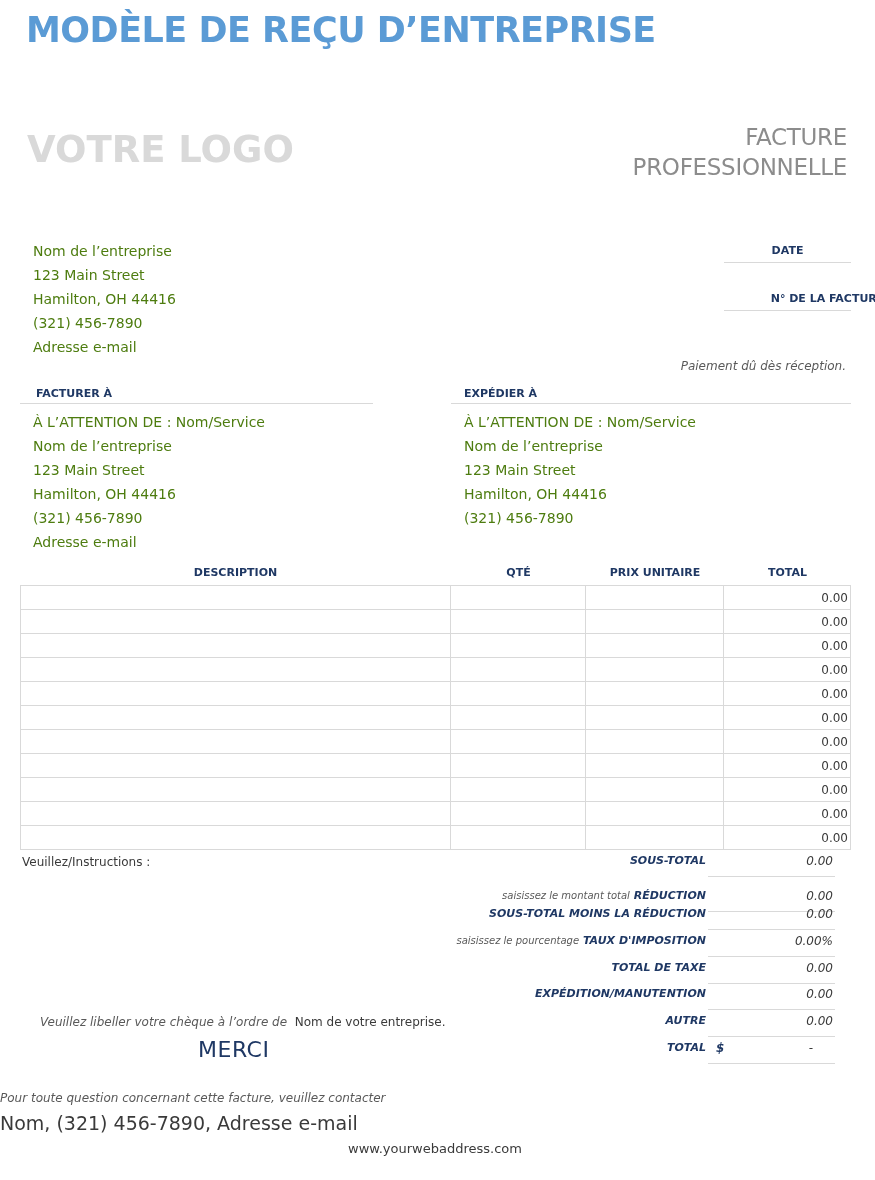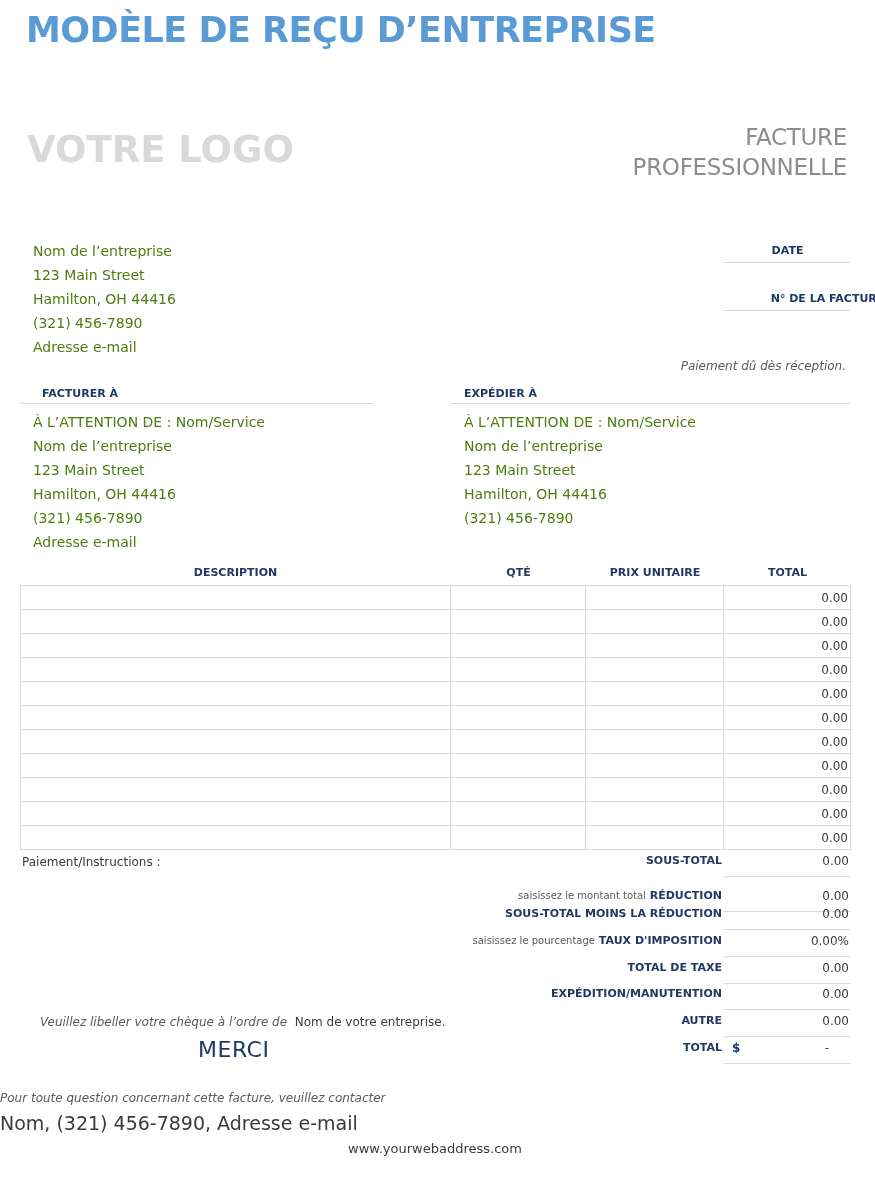--- a/index.html
+++ b/index.html
@@ -19,21 +19,21 @@
 
     .note-italic { font-style: italic; color: #595959; font-size: 12px; margin-left: 16px; }
 
     .sec-head { font-size: 11px; font-weight: bold; color: #1f3864; }
     .rule { height: 1px; background: #d9d9d9; }
 
     table.items { position: absolute; left: 20px; top: 585px; width: 831px; border-collapse: collapse; }
     table.items td { border: 1px solid #d9d9d9; height: 24px; font-size: 12px; color: #3a3a3a; text-align: right; padding-right: 2px; }
     .col-head { font-size: 11px; font-weight: bold; color: #1f3864; text-align: center; }
 
-    .sum-row { position: absolute; left: 460px; width: 391px; height: 26.7px; }
+    .sum-row { position: absolute; left: 444px; width: 391px; height: 26.7px; font-style: italic; }
     .sum-label { position: absolute; right: 129px; top: 4px; font-size: 11px; font-weight: bold; color: #1f3864; text-align: right; white-space: nowrap; }
     .sum-label .hint { font-weight: normal; color: #595959; font-size: 10px; }
     .sum-val { position: absolute; right: 2px; top: 4px; font-size: 12px; color: #3a3a3a; text-align: right; }
     .sum-rule { position: absolute; left: 264px; right: 0; bottom: 0; height: 1px; background: #d9d9d9; }
     .sum-cur { position: absolute; left: 272px; top: 4px; font-size: 12px; font-weight: bold; color: #1f3864; }
 
     .remarks { left: 22px; top: 855px; font-size: 12px; color: #3a3a3a; }
     .cheque { left: 40px; top: 1015px; font-size: 12px; }
     .cheque .it { font-style: italic; color: #595959; }
     .cheque .nm { color: #3a3a3a; }
@@ -60,21 +60,21 @@
   <div class="addr-line">(321) 456-7890</div>
   <div class="addr-line">Adresse e-mail</div>
 </div>
 
 <div class="abs meta-label" style="left:724px; top:244px;">DATE</div>
 <div class="abs meta-rule" style="left:724px; top:262px;"></div>
 <div class="abs meta-label" style="left:724px; top:292px;margin-left:40px;">N° DE LA FACTURE</div>
 <div class="abs meta-rule" style="left:724px; top:310px;"></div>
 <div class="abs note-italic" style="right:29px; top:359px;">Paiement dû dès réception.</div>
 
-<div class="abs sec-head" style="left:42px; top:387px;">FACTURER À</div>
+<div class="abs sec-head" style="left:36px; top:387px;">FACTURER À</div>
 <div class="abs rule" style="left:20px; top:403px; width:353px;"></div>
 <div class="abs" style="left:33px; top:410px;">
   <div class="addr-line">À L’ATTENTION DE : Nom/Service</div>
   <div class="addr-line">Nom de l’entreprise</div>
   <div class="addr-line">123 Main Street</div>
   <div class="addr-line">Hamilton, OH 44416</div>
   <div class="addr-line">(321) 456-7890</div>
   <div class="addr-line">Adresse e-mail</div>
 </div>
 
@@ -163,21 +163,21 @@
     </tr>
     <tr>
       <td></td>
       <td></td>
       <td></td>
       <td>0.00</td>
     </tr>
   </tbody>
 </table>
 
-<div class="abs remarks">Paiement/Instructions :</div>
+<div class="abs remarks">Veuillez/Instructions :</div>
 
 <div class="sum-row" style="top:850px;">
   <div class="sum-label"><span>SOUS-TOTAL</span></div>
   <div class="sum-val">0.00</div>
   <div class="sum-rule"></div>
 </div>
 <div class="sum-row" style="top:877px;margin-top:8px;">
   <div class="sum-label"><span class="hint">saisissez le montant total</span> <span>RÉDUCTION</span></div>
   <div class="sum-val">0.00</div>
   <div class="sum-rule"></div>

